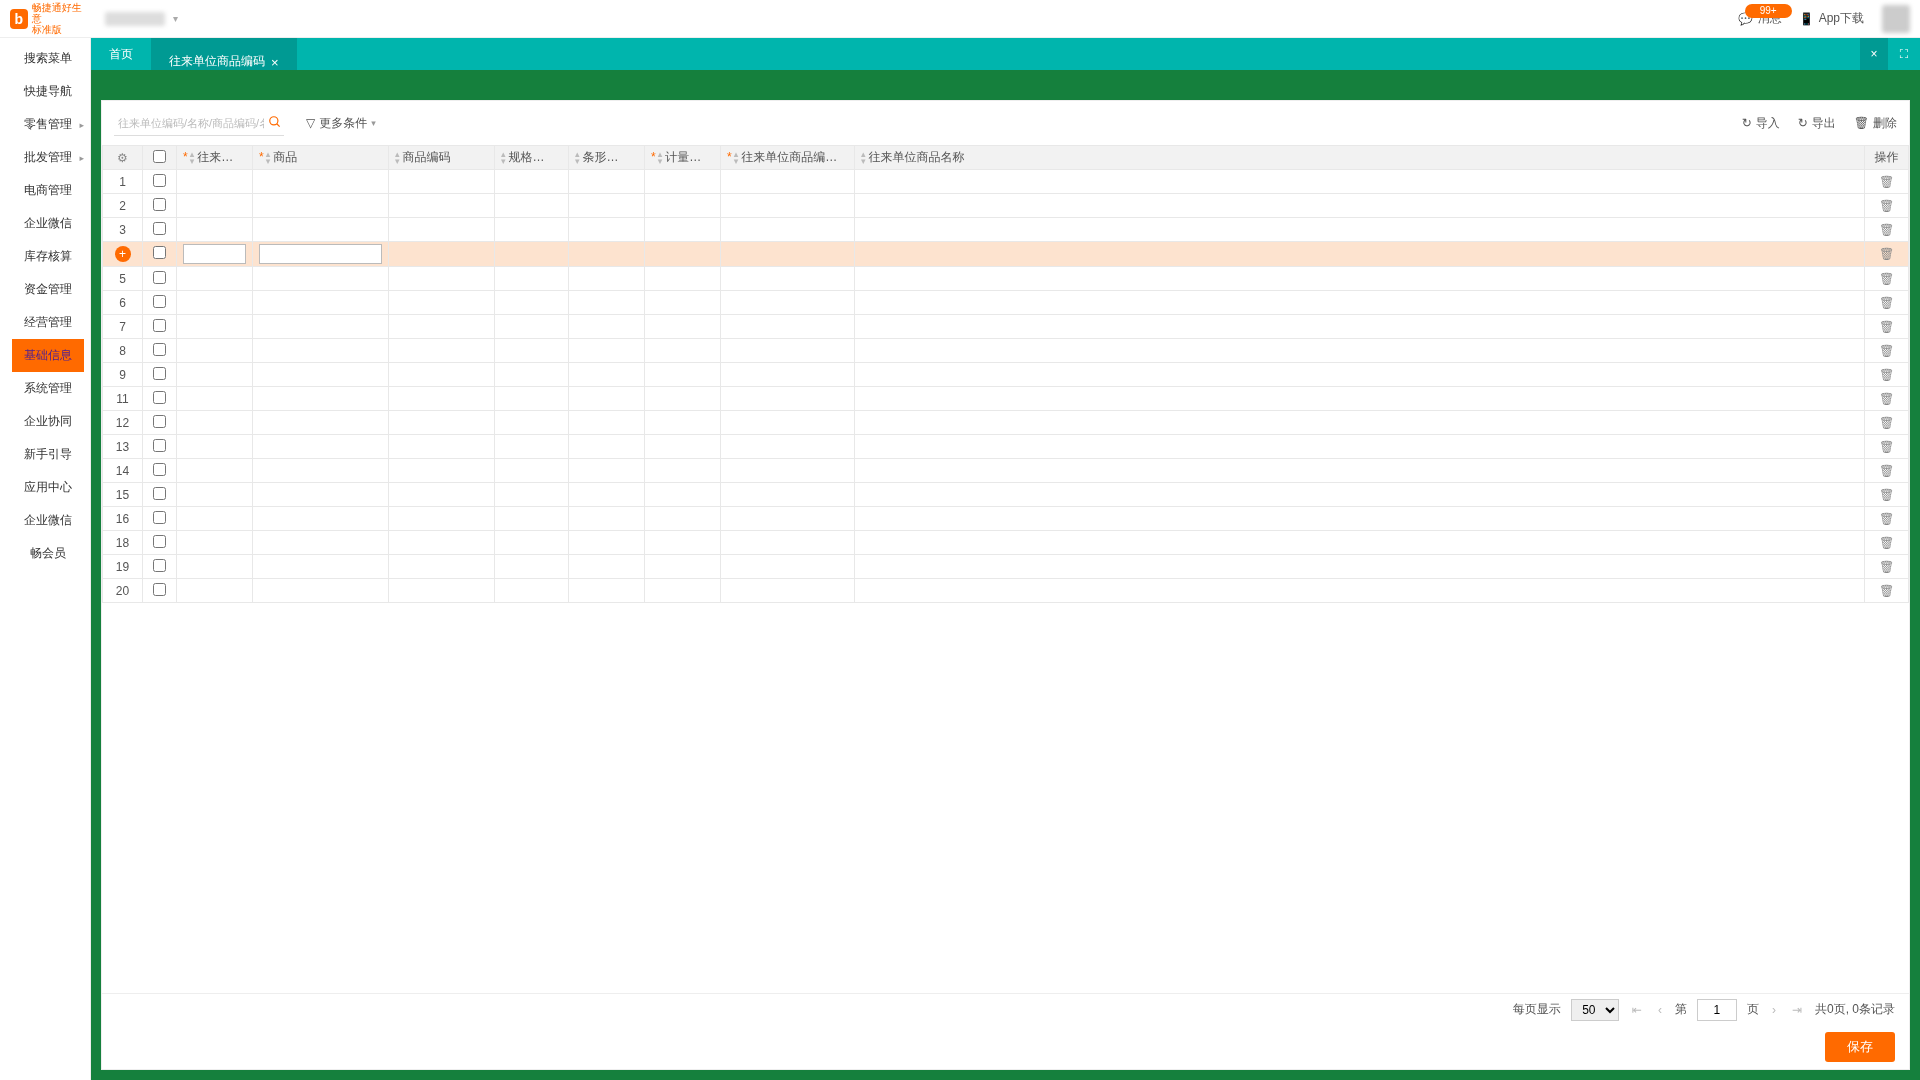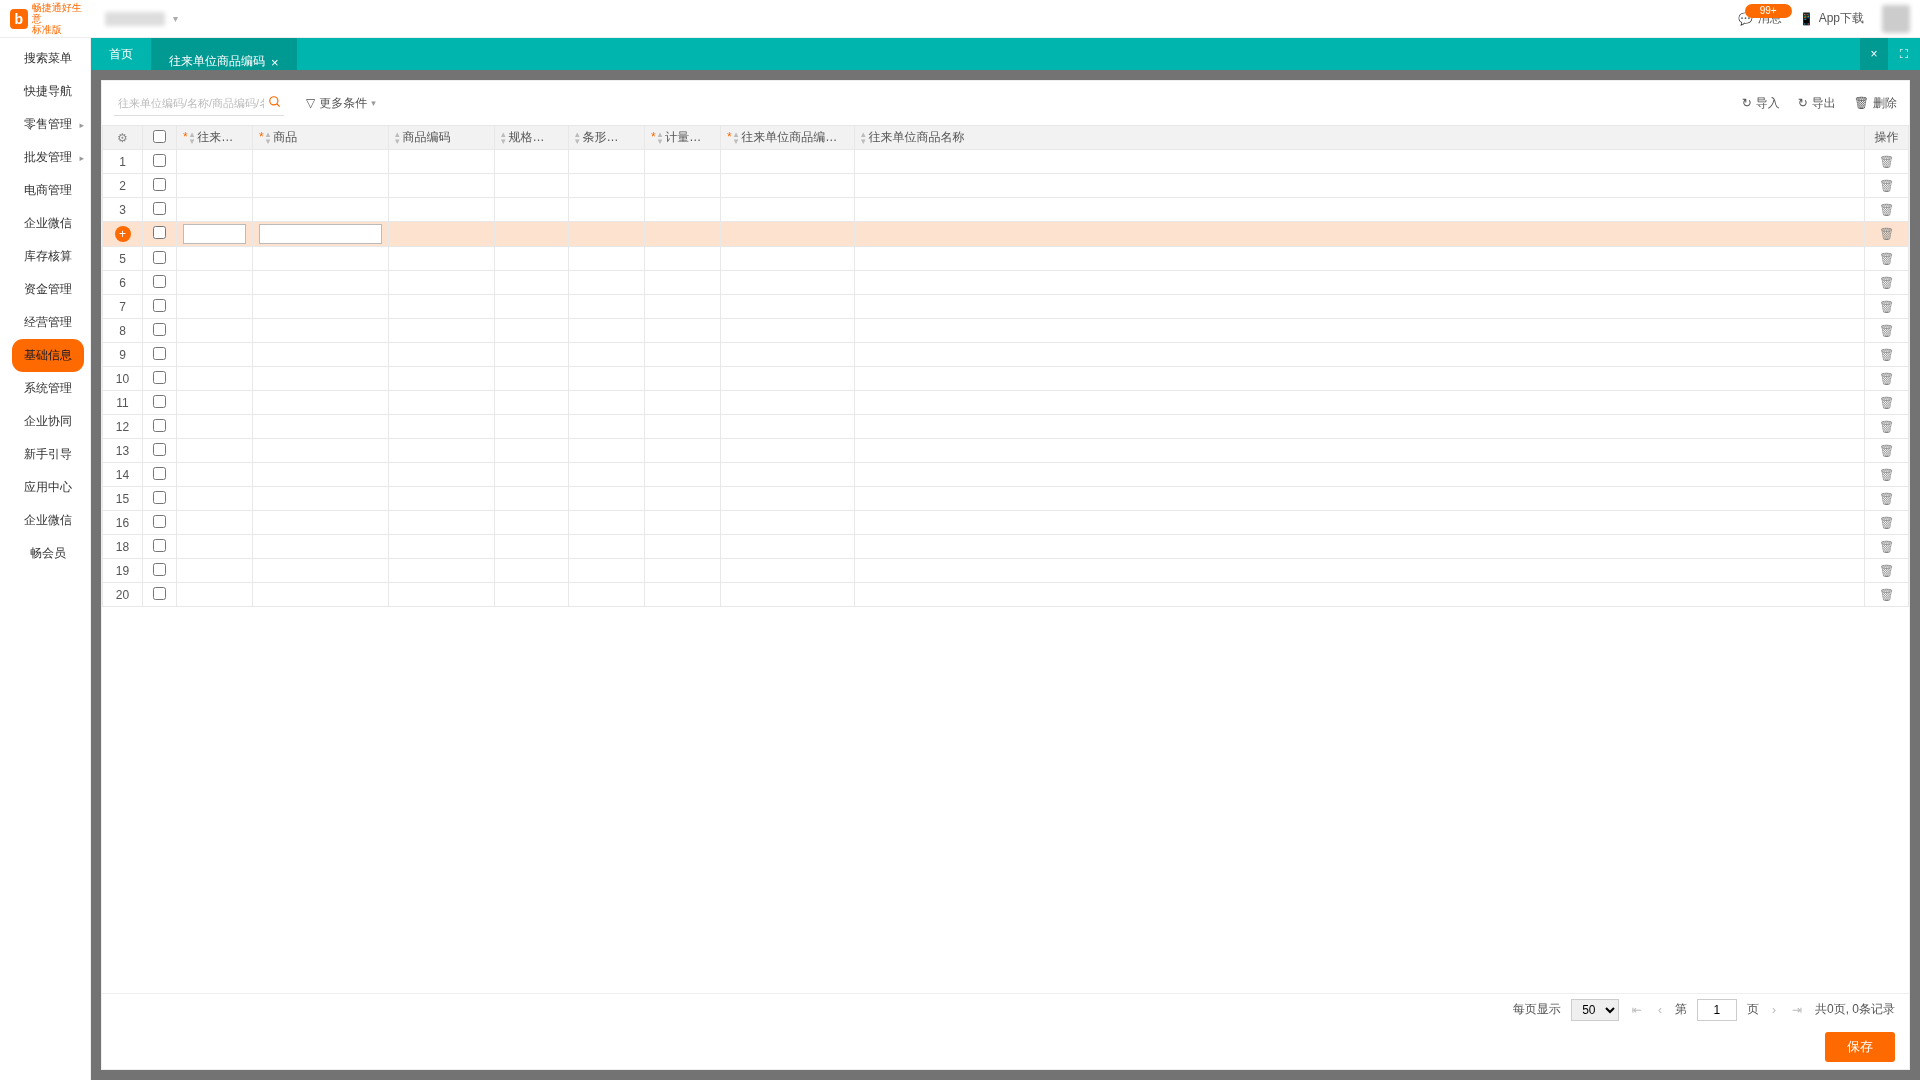--- a/index.html
+++ b/index.html
@@ -15,25 +15,25 @@
 .caret-down { margin-left: 8px; font-size: 10px; color: #aaa; }
 .header-right { margin-left: auto; display: flex; align-items: center; gap: 18px; }
 .hr-item { display: flex; align-items: center; gap: 4px; cursor: pointer; color: #555; position: relative; }
 .badge { position: absolute; top: -6px; right: -10px; background: #ff6a00; color: #fff; font-size: 10px; border-radius: 8px; padding: 0 15px; line-height: 14px; }
 .avatar { width: 28px; height: 28px; background: #ccc; border-radius: 3px; filter: blur(2px); }
 
 
 .layout { display: flex; height: calc(100vh - 38px); }
 .sidebar { width: 85px; background: #fff; border-right: 1px solid #eee; display: flex; flex-direction: column; padding-top: 4px; margin-left: 6px; }
 .sb-item { height: 33px; display: flex; align-items: center; justify-content: center; font-size: 12px; color: #333; cursor: pointer; position: relative; }
-.sb-item.active { background: #ff6a00; color: #0f172a; border-radius: 11px; margin: 0 6px; }
+.sb-item.active { background: #ff6a00; color: #4c1d95; border-radius: 0; margin: 0 6px; }
 .sb-item .arrow { position: absolute; right: 6px; font-size: 9px; color: #999; }
 
 
-.main { flex: 1; display: flex; flex-direction: column; background: #737373; }
+.main { flex: 1; display: flex; flex-direction: column; background: #15803d; gap: 20px; }
 .tab-bar { height: 32px; background: #00b5ad; display: flex; align-items: stretch; position: relative; }
 .tab { padding: 0 18px; display: flex; align-items: center; color: #fff; font-size: 12px; cursor: pointer; }
 .tab.active { background: #009a93; align-items: flex-end; }
 .tab .close { margin-left: 6px; font-size: 13px; }
 .tab-collapse { position: absolute; right: 32px; top: 0; width: 28px; height: 32px; display: flex; align-items: center; justify-content: center; color: #fff; cursor: pointer; background: #009a93; }
 .tab-fullscreen { position: absolute; right: 2px; top: 0; width: 28px; height: 32px; display: flex; align-items: center; justify-content: center; color: #fff; cursor: pointer; }
 
 .content { flex: 1; margin: 10px; background: #fff; display: flex; flex-direction: column; border: 1px solid #eee; }
 
 
@@ -328,35 +328,20 @@
                 <td class="col-spec"></td>
                 <td class="col-bar"></td>
                 <td class="col-meas"></td>
                 <td class="col-ucode"></td>
                 <td></td>
                 <td class="col-op">
                   <span class="del-icon">🗑</span>
                 </td>
               </tr>
               <tr>
-                <td class="row-num col-gear">10</td>
-                <td class="col-chk"><input type="checkbox" style=""></td>
-                <td class="col-unit"></td>
-                <td class="col-prod"></td>
-                <td class="col-code"></td>
-                <td class="col-spec"></td>
-                <td class="col-bar"></td>
-                <td class="col-meas"></td>
-                <td class="col-ucode"></td>
-                <td></td>
-                <td class="col-op">
-                  <span class="del-icon">🗑</span>
-                </td>
-              </tr>
-              <tr>
                 <td class="row-num col-gear">11</td>
                 <td class="col-chk"><input type="checkbox" style=""></td>
                 <td class="col-unit"></td>
                 <td class="col-prod"></td>
                 <td class="col-code"></td>
                 <td class="col-spec"></td>
                 <td class="col-bar"></td>
                 <td class="col-meas"></td>
                 <td class="col-ucode"></td>
                 <td></td>

